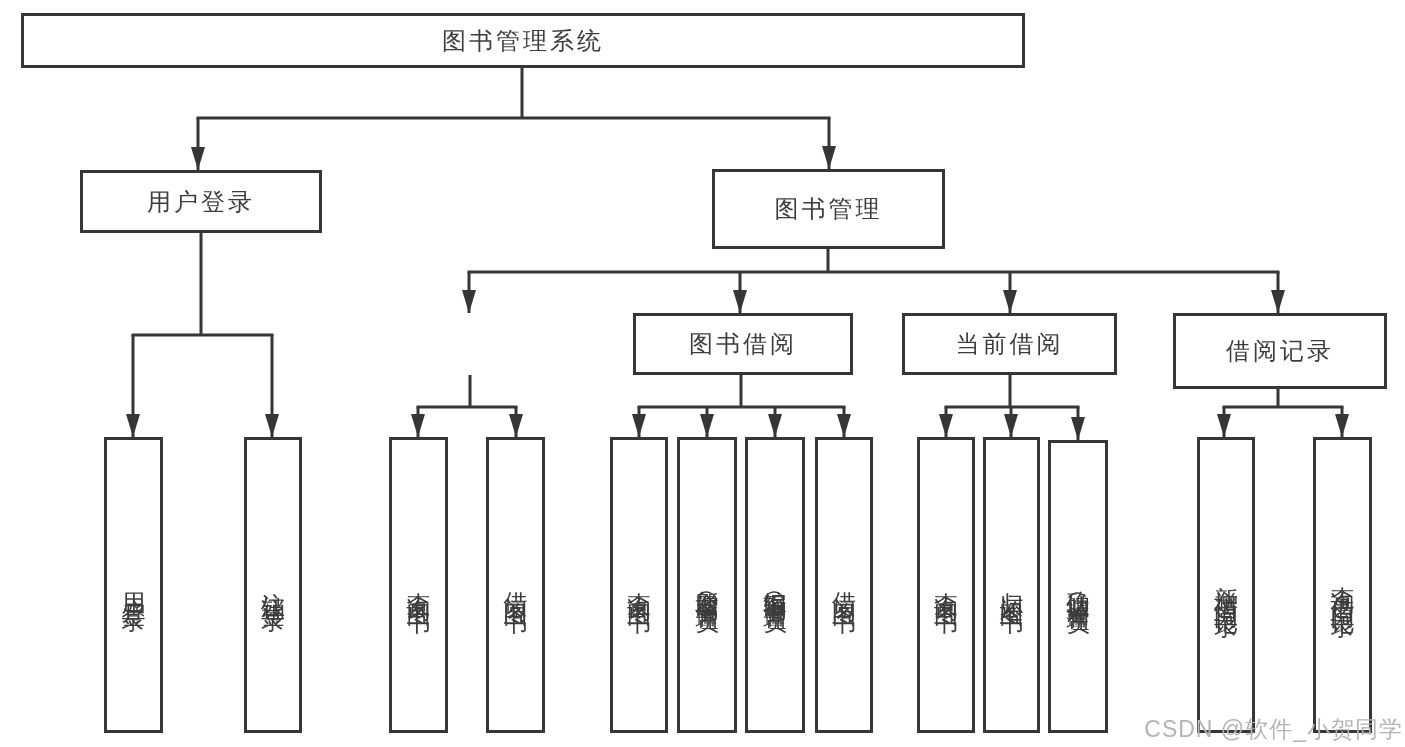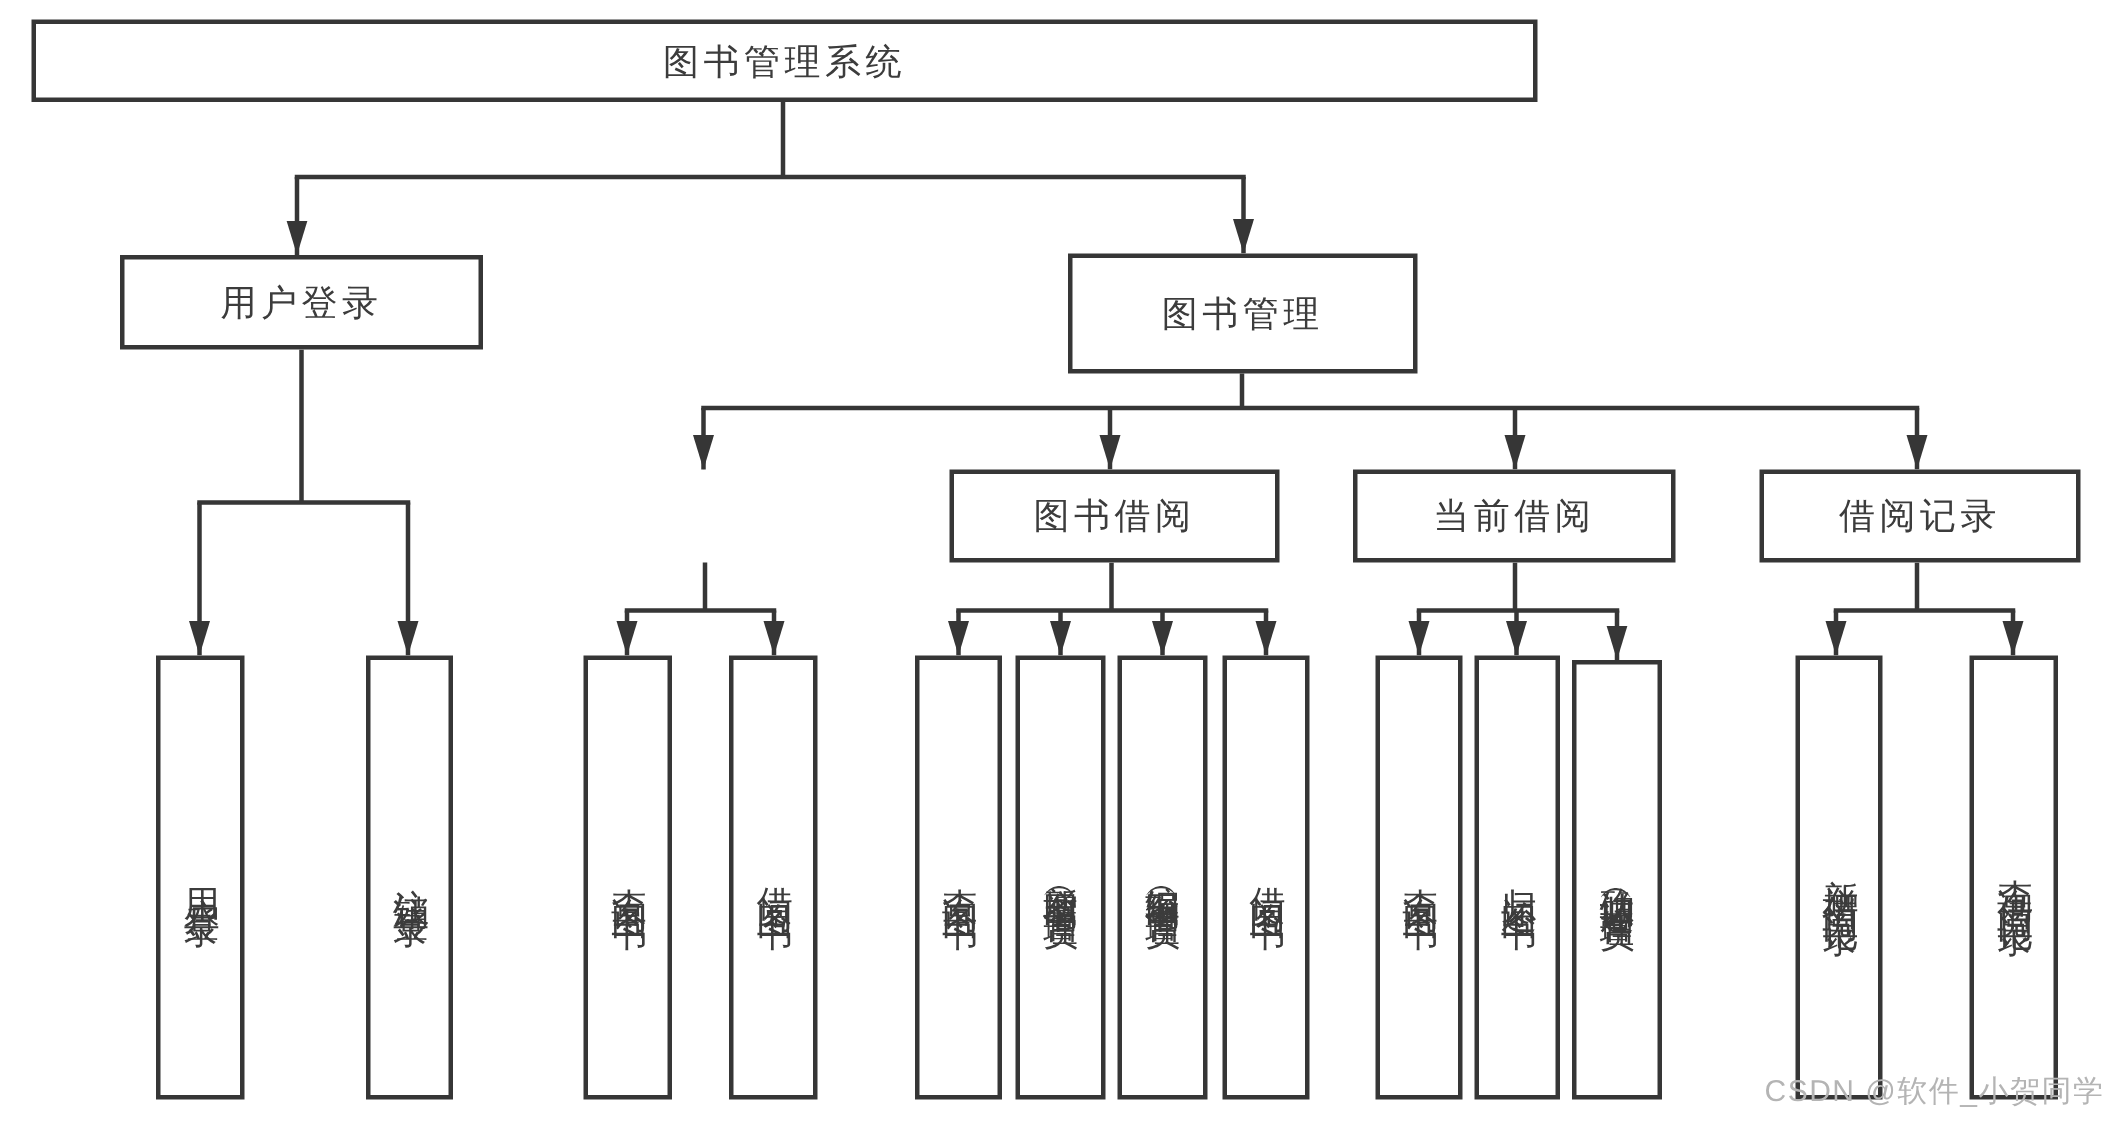--- a/index.html
+++ b/index.html
@@ -22,21 +22,21 @@
     z-index:1;
   }
   .hbox{font-size:24px;letter-spacing:3px;white-space:nowrap;}
   .vbox span{
     writing-mode:vertical-rl;text-orientation:mixed;
     font-size:24px;letter-spacing:6px;line-height:1;white-space:nowrap;
   }
   .vbox.long span{font-size:23px;letter-spacing:3px;}
   .watermark{
     position:absolute;right:2px;top:714px;z-index:5;
-    font-size:20px;letter-spacing:1px;color:var(--wm);white-space:nowrap;
+    font-size:23px;letter-spacing:1px;color:var(--wm);white-space:nowrap;
   }
 </style>
 </head>
 <body>
 
 <div class="canvas">
 
   <svg class="wires" width="1405" height="747" viewBox="0 0 1405 747">
     <defs>
       <marker id="ah" markerUnits="userSpaceOnUse" markerWidth="24" markerHeight="16" viewBox="0 0 24 16" refX="23" refY="8" orient="auto">
@@ -92,21 +92,21 @@
     </g>
   </svg>
 
   <div class="box hbox" style="left:21px;top:13px;width:1004px;height:55px;">图书管理系统</div>
 
   <div class="box hbox" style="left:80px;top:170px;width:242px;height:63px;">用户登录</div>
   <div class="box hbox" style="left:712px;top:169px;width:233px;height:80px;">图书管理</div>
 
   <div class="box hbox" style="left:633px;top:313px;width:220px;height:62px;">图书借阅</div>
   <div class="box hbox" style="left:902px;top:313px;width:215px;height:62px;">当前借阅</div>
-  <div class="box hbox" style="left:1173px;top:313px;width:214px;height:62px;">借阅记录</div>
+  <div class="box hbox" style="left:1173px;top:313px;width:214px;height:76px;">借阅记录</div>
 
   <div class="box vbox" style="left:104px;top:437px;width:59px;height:296px;">
     <span>用户登录</span>
   </div>
   <div class="box vbox" style="left:244px;top:437px;width:58px;height:296px;">
     <span>注销登录</span>
   </div>
 
   <div class="box vbox" style="left:389px;top:437px;width:59px;height:296px;">
     <span>查询图书</span>

